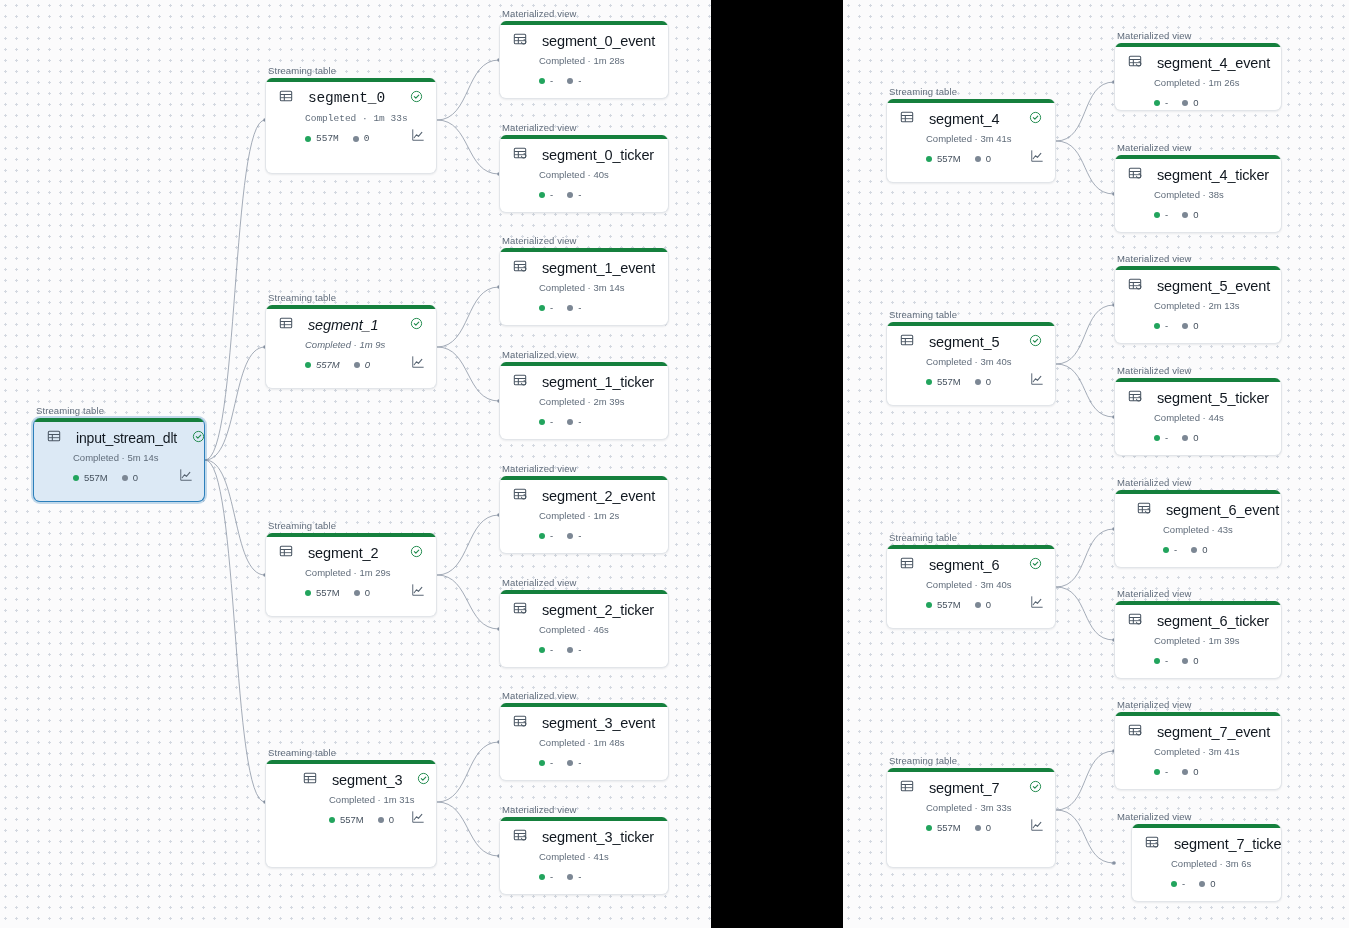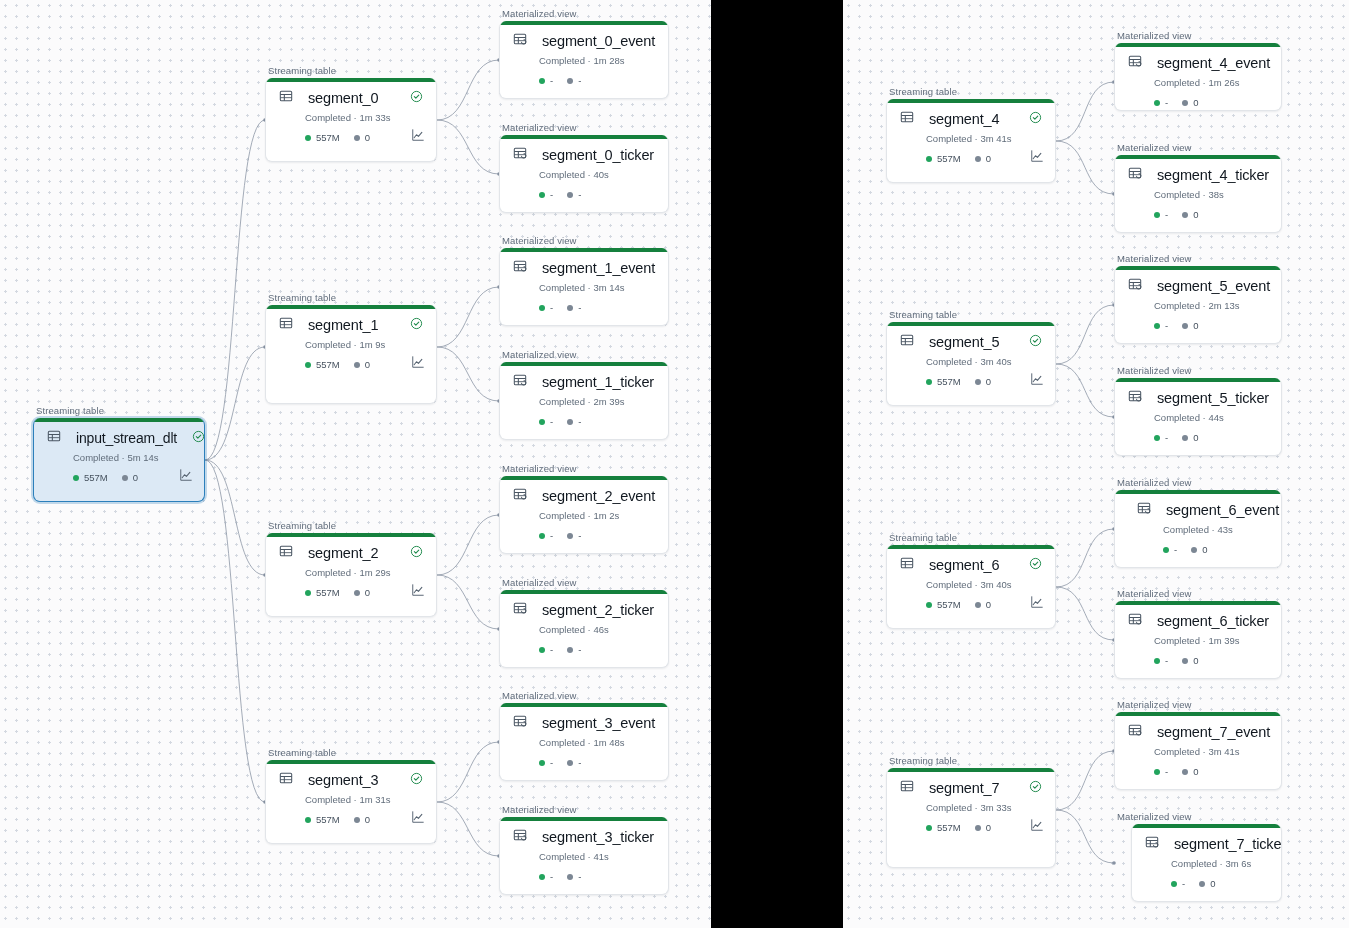--- a/index.html
+++ b/index.html
@@ -207,21 +207,21 @@
                 <span class="chart-icon"><svg width="14" height="14" viewBox="0 0 16 16" fill="none" aria-hidden="true">
                     <path d="M2 2v12h12" stroke="#556270" stroke-width="1.1" stroke-linecap="round"></path>
                     <path d="M3.6 11.1l2.7-3.4 2.2 1.9 3.9-4.6" stroke="#556270" stroke-width="1.2" stroke-linecap="round" stroke-linejoin="round"></path>
                   </svg></span>
               </div>
             </div>
           </div>
         </div>
         <div class="node" style="left: 265px; top: 65px; width: 172px;">
           <div class="node-type">Streaming table</div>
-          <div class="node-box" style="height: 84px;">
+          <div class="node-box" style="height: 96px; font-family: Liberation Mono, monospace;">
             <div class="node-inner">
               <div class="node-row1">
                 <span class="type-icon"><svg width="14" height="14" viewBox="0 0 16 16" fill="none" aria-hidden="true">
                     <rect x="1.5" y="2.5" width="13" height="11" rx="1.3" stroke="#4a5663" stroke-width="1.2"></rect>
                     <path d="M1.5 6.2h13" stroke="#4a5663" stroke-width="1.2"></path>
                     <path d="M6.1 6.2v7.3" stroke="#4a5663" stroke-width="1.2"></path>
                     <path d="M1.5 9.9h13" stroke="#4a5663" stroke-width="1"></path>
                   </svg></span>
                 <span class="node-title">segment_0</span>
                 <span class="check-icon"><svg width="13" height="13" viewBox="0 0 16 16" fill="none" aria-hidden="true">
@@ -306,21 +306,21 @@
                 <span class="metric">
                   <span class="dot grey"></span>
                   <span>-</span>
                 </span>
               </div>
             </div>
           </div>
         </div>
         <div class="node" style="left: 265px; top: 292px; width: 172px;">
           <div class="node-type">Streaming table</div>
-          <div class="node-box" style="height: 99px;">
+          <div class="node-box" style="height: 84px; font-style: italic;">
             <div class="node-inner">
               <div class="node-row1">
                 <span class="type-icon"><svg width="14" height="14" viewBox="0 0 16 16" fill="none" aria-hidden="true">
                     <rect x="1.5" y="2.5" width="13" height="11" rx="1.3" stroke="#4a5663" stroke-width="1.2"></rect>
                     <path d="M1.5 6.2h13" stroke="#4a5663" stroke-width="1.2"></path>
                     <path d="M6.1 6.2v7.3" stroke="#4a5663" stroke-width="1.2"></path>
                     <path d="M1.5 9.9h13" stroke="#4a5663" stroke-width="1"></path>
                   </svg></span>
                 <span class="node-title">segment_1</span>
                 <span class="check-icon"><svg width="13" height="13" viewBox="0 0 16 16" fill="none" aria-hidden="true">
@@ -504,21 +504,21 @@
                 <span class="metric">
                   <span class="dot grey"></span>
                   <span>-</span>
                 </span>
               </div>
             </div>
           </div>
         </div>
         <div class="node" style="left: 265px; top: 747px; width: 172px;">
           <div class="node-type">Streaming table</div>
-          <div class="node-box" style="height: 84px;">
+          <div class="node-box" style="height: 108px; padding-left: 24px;">
             <div class="node-inner">
               <div class="node-row1">
                 <span class="type-icon"><svg width="14" height="14" viewBox="0 0 16 16" fill="none" aria-hidden="true">
                     <rect x="1.5" y="2.5" width="13" height="11" rx="1.3" stroke="#4a5663" stroke-width="1.2"></rect>
                     <path d="M1.5 6.2h13" stroke="#4a5663" stroke-width="1.2"></path>
                     <path d="M6.1 6.2v7.3" stroke="#4a5663" stroke-width="1.2"></path>
                     <path d="M1.5 9.9h13" stroke="#4a5663" stroke-width="1"></path>
                   </svg></span>
                 <span class="node-title">segment_3</span>
                 <span class="check-icon"><svg width="13" height="13" viewBox="0 0 16 16" fill="none" aria-hidden="true">

